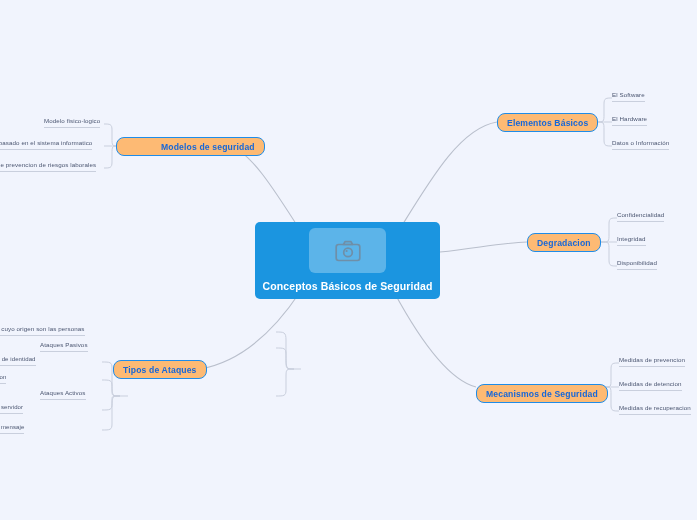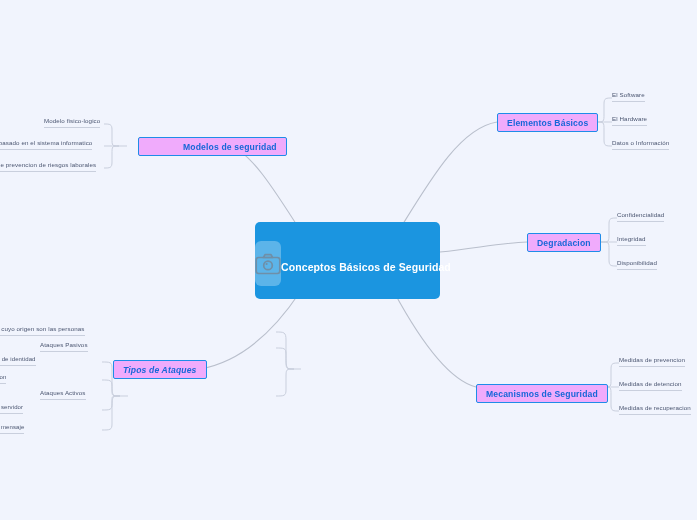--- a/index.html
+++ b/index.html
@@ -32,21 +32,21 @@
   .root-node {
     position: absolute;
     left: 255px;
     top: 222px;
     width: 185px;
     height: 77px;
     background: #1b95e0;
     border-radius: 5px;
     box-sizing: border-box;
     display: flex;
-    flex-direction: row;
+    flex-direction: column;
     align-items: center;
     justify-content: flex-start;
     padding-top: 6px;
   }
   .root-image {
     width: 77px;
     height: 45px;
     background: #5cb4e9;
     border-radius: 6px;
     display: flex;
@@ -58,23 +58,23 @@
     font-size: 10.5px;
     font-weight: bold;
     letter-spacing: 0.1px;
     margin-top: 7px;
     white-space: nowrap;
   }
 
   
   .pill {
     position: absolute;
-    background: #f0abfc;
+    background: #fdba74;
     border: 1.6px solid #1f8ce8;
-    border-radius: 2px;
+    border-radius: 8px;
     color: #1767d8;
     font-size: 8.6px;
     font-weight: bold;
     letter-spacing: 0.15px;
     display: flex;
     align-items: center;
     justify-content: center;
     box-sizing: border-box;
     white-space: nowrap;
     padding: 0 9px;
@@ -211,25 +211,25 @@
       <svg width="26" height="22" viewBox="0 0 26 22">
         <rect x="1.2" y="4.5" width="23.6" height="16" rx="2.4" fill="none" stroke="#6f8fa8" stroke-width="1.7"></rect>
         <path d="M8.5 4.5 L10 1.6 L16 1.6 L17.5 4.5 Z" fill="none" stroke="#6f8fa8" stroke-width="1.7" stroke-linejoin="round"></path>
         <circle cx="13" cy="12.4" r="4.3" fill="none" stroke="#6f8fa8" stroke-width="1.7"></circle>
         <circle cx="11.6" cy="11" r="1.1" fill="#6f8fa8"></circle>
       </svg>
     </div>
     <div class="root-label">Conceptos Básicos de Seguridad</div>
   </div>
 
-  <div class="pill" style="left:138px; top:137px;padding-left:44px;">Modelos de seguridad</div>
+  <div class="pill" style="left:116px; top:137px;padding-left:44px;">Modelos de seguridad</div>
   <div class="pill" style="left:497px; top:113px;">Elementos Básicos</div>
   <div class="pill" style="left:527px; top:233px;">Degradacion</div>
   <div class="pill" style="left:476px; top:384px;">Mecanismos de Seguridad</div>
-  <div class="pill" style="left:113px; top:360px;font-style:italic;">Tipos de Ataques</div>
+  <div class="pill" style="left:113px; top:360px;">Tipos de Ataques</div>
 
   <div class="leaf" style="left:612px; top:92px;">El Software</div>
   <div class="leaf" style="left:612px; top:116px;">El Hardware</div>
   <div class="leaf" style="left:612px; top:140px;">Datos o Información</div>
 
   <div class="leaf" style="left:617px; top:212px;">Confidencialidad</div>
   <div class="leaf" style="left:617px; top:236px;">Integridad</div>
   <div class="leaf" style="left:617px; top:260px;">Disponibilidad</div>
 
   <div class="leaf" style="left:619px; top:357px;">Medidas de prevencion</div>

